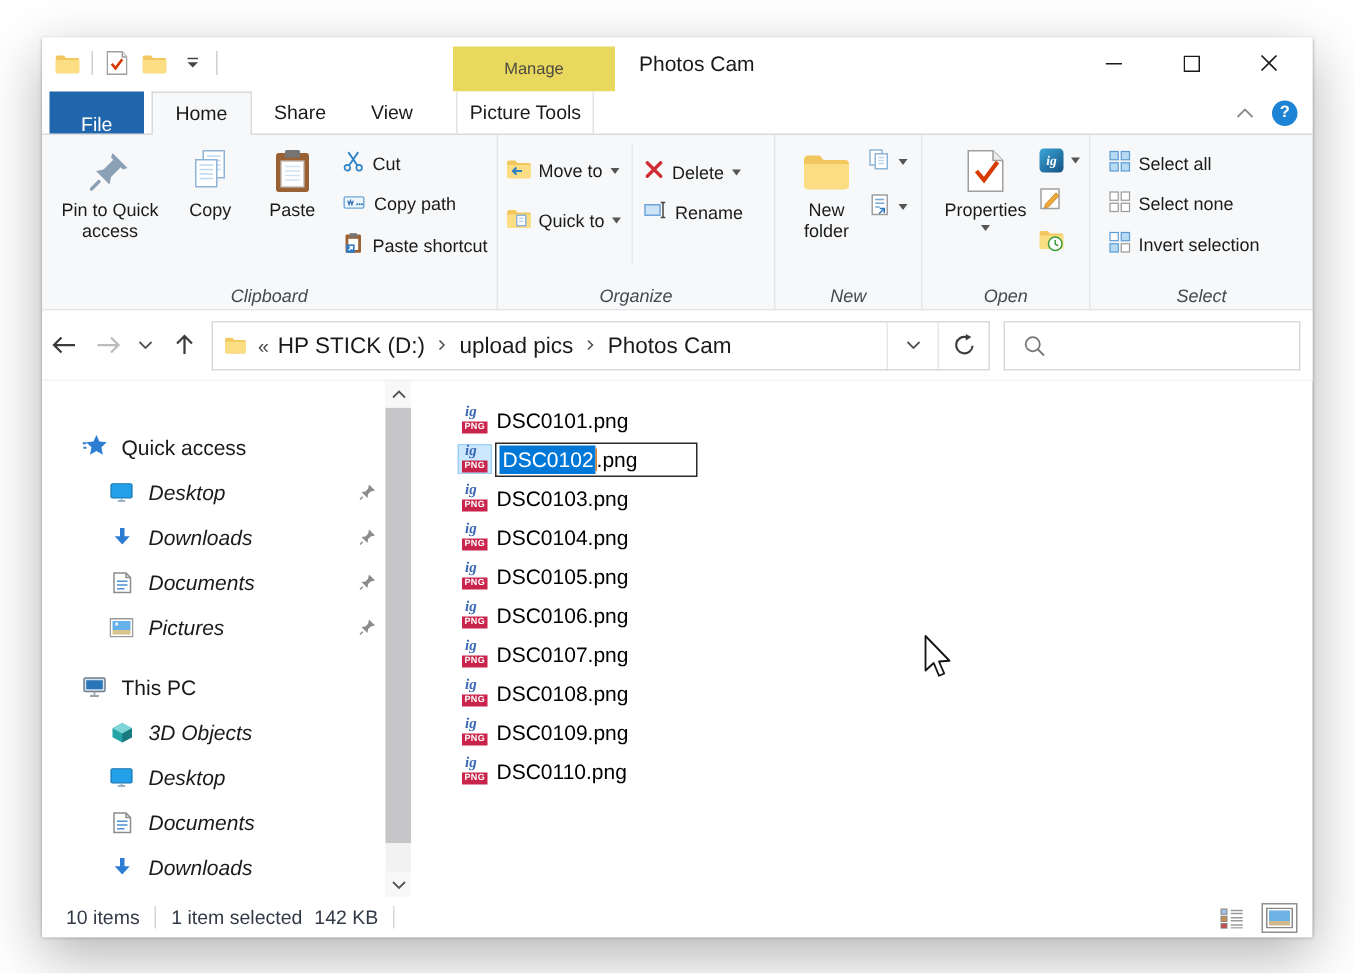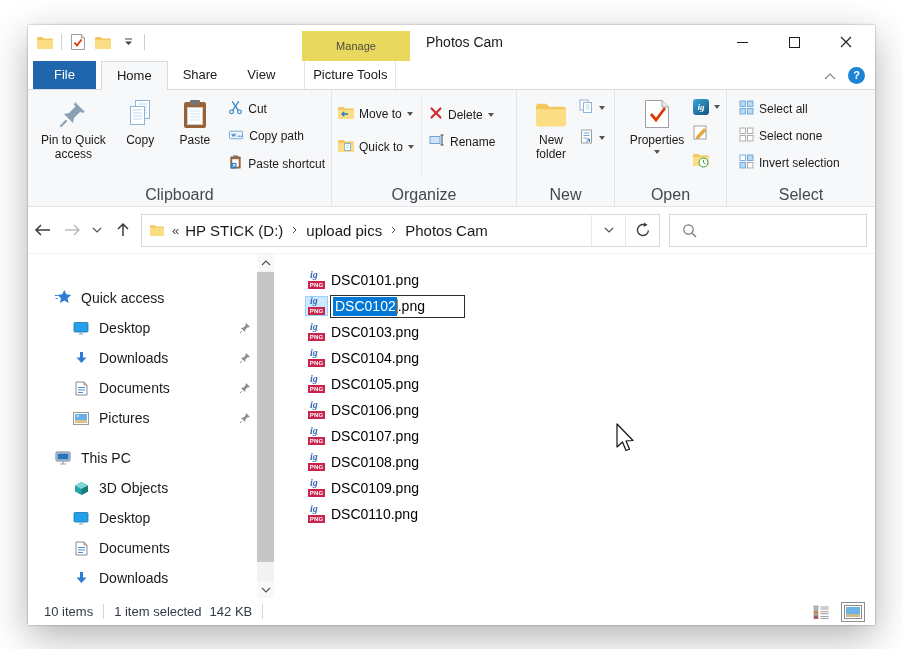--- a/index.html
+++ b/index.html
@@ -15,31 +15,31 @@
   .qatbtn{display:flex;align-items:center;justify-content:center;width:18px;height:18px;}
   .manage{position:absolute;left:274px;top:6px;width:108px;height:30px;background:#e8d85e;
           text-align:center;line-height:30px;font-size:11px;color:#4c4a40;}
   .wtitle{position:absolute;left:398px;top:9px;font-size:14px;color:#1a1a1a;}
   .wbtns{position:absolute;right:14px;top:5px;display:flex;gap:22px;}
   .wbtn{width:30px;height:24px;display:flex;align-items:center;justify-content:center;}
 
   
   .tabrow{height:28px;display:flex;align-items:stretch;border-bottom:1px solid #d8dadc;background:#fff;flex:none;position:relative;}
   .tab{padding:0 15px;line-height:28px;font-size:13px;color:#1a1a1a;}
-  .tab.file{background:#1f66ad;color:#fff;padding:0 21px;margin-left:5px;}
+  .tab.file{background:#1f66ad;color:#fff;padding:8px 21px;margin-left:5px;}
   .tab.active{background:#f7f8f9;border:1px solid #d8dadc;border-bottom:none;margin-bottom:-1px;margin-left:5px;}
   .tab.ctx{margin-left:18px;width:78px;text-align:center;border-left:1px solid #e3e3e3;border-right:1px solid #e3e3e3;}
   .tabrow-right{position:absolute;right:10px;top:0;height:28px;display:flex;align-items:center;gap:12px;}
   .helpbtn{width:17px;height:17px;border-radius:50%;background:#1d83d4;color:#fff;font-size:11px;font-weight:bold;
            display:flex;align-items:center;justify-content:center;}
 
   
   .ribbon{height:116px;background:#f7f8f9;border-bottom:1px solid #e2e4e6;display:flex;flex:none;}
   .rgroup{position:relative;border-right:1px solid #e4e5e7;display:flex;align-items:flex-start;padding:4px 6px 16px 6px;box-sizing:border-box;}
-  .rlabel{position:absolute;bottom:2px;left:0;right:0;text-align:center;font-size:16px;color:#45494e;}
+  .rlabel{position:absolute;bottom:2px;left:0;right:0;text-align:center;font-size:12px;color:#45494e;font-style:italic;}
   .lbtn{display:flex;flex-direction:column;align-items:center;padding:3px 5px;font-size:12px;line-height:14px;color:#1b1b1b;text-align:center;}
   .lbtn .lic{height:34px;display:flex;align-items:center;justify-content:center;margin-bottom:2px;}
   .sstack{display:flex;flex-direction:column;justify-content:flex-start;gap:9px;padding-top:6px;}
   .sbtn{display:flex;align-items:center;gap:5px;font-size:12px;color:#1b1b1b;white-space:nowrap;}
   .dd{width:0;height:0;border-left:3.5px solid transparent;border-right:3.5px solid transparent;border-top:4px solid #555;display:inline-block;}
   .innersep{width:1px;background:#e7e8ea;margin:2px 7px 14px 7px;}
   .igbox{width:16px;height:16px;border-radius:3px;background:linear-gradient(140deg,#3aa7d9,#145181);
          color:#fff;font:italic bold 9px "Liberation Serif","DejaVu Serif",serif;display:flex;align-items:center;justify-content:center;}
 
   
@@ -57,21 +57,21 @@
   .searchbox svg{margin:0 8px 0 12px;flex:none;}
   .searchbox input{border:none;outline:none;flex:1;font-size:13px;color:#1a1a1a;font-family:inherit;background:transparent;min-width:0;}
   .searchbox input::placeholder{color:#8a8a8a;}
 
   
   .main{flex:1;display:flex;min-height:0;}
   .sidebar{width:229px;flex:none;padding-top:29px;box-sizing:border-box;overflow:hidden;}
   .srow{height:30px;display:flex;align-items:center;gap:9px;font-size:14px;color:#1a1a1a;padding-right:6px;}
   .srow .sic{width:18px;display:flex;justify-content:center;flex:none;}
   .srow.root{padding-left:26px;}
-  .srow.child{padding-left:44px;}
+  .srow.child{padding-left:44px;font-style:italic;}
   .pin{margin-left:auto;display:flex;}
   .secgap{height:10px;}
   .vscroll{width:17px;flex:none;background:#f2f2f3;position:relative;}
   .varr{position:absolute;left:0;width:17px;height:17px;display:flex;align-items:center;justify-content:center;background:#f8f8f9;}
   .varr.up{top:0;} .varr.down{bottom:0;}
   .vthumb{position:absolute;left:0;top:18px;width:17px;height:290px;background:#c6c6c8;}
   .filelist{flex:1;padding-top:15px;position:relative;}
   .frow{display:flex;align-items:center;height:22px;margin-bottom:4px;padding-left:34px;font-size:14px;color:#000;}
   .fico{width:17px;height:17px;position:relative;display:inline-block;flex:none;}
   .fico .ig{position:absolute;top:-3px;left:2px;font:italic bold 10px "Liberation Serif","DejaVu Serif",serif;color:#3a68b5;}

